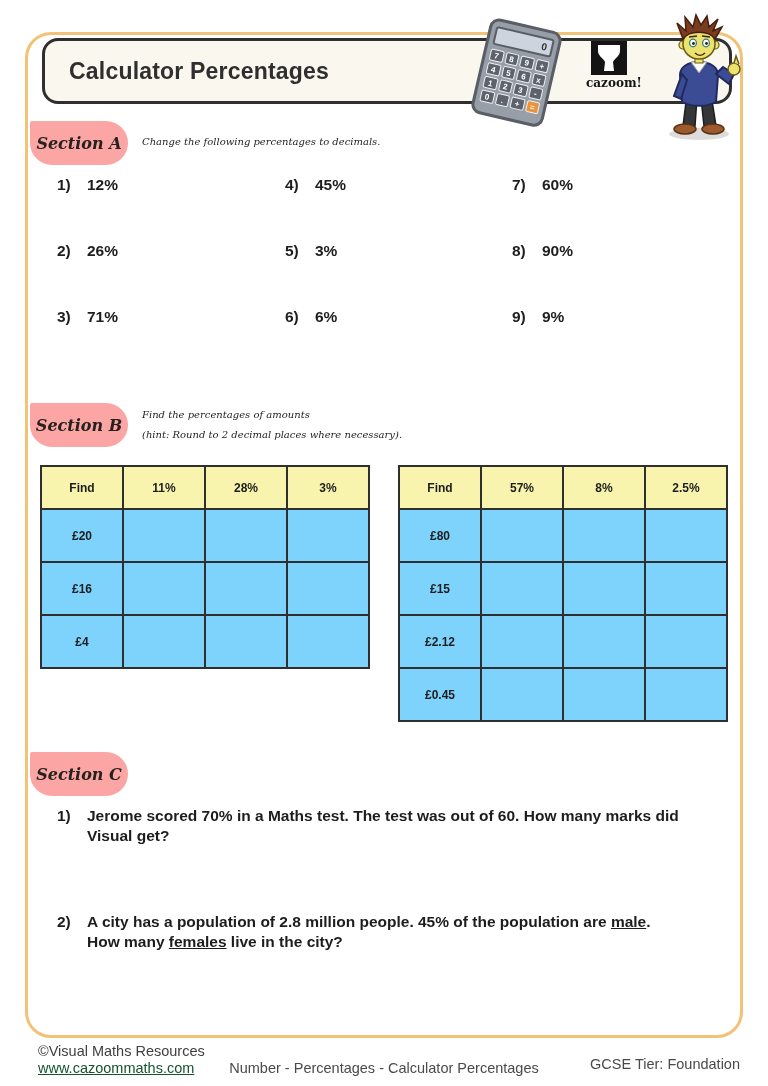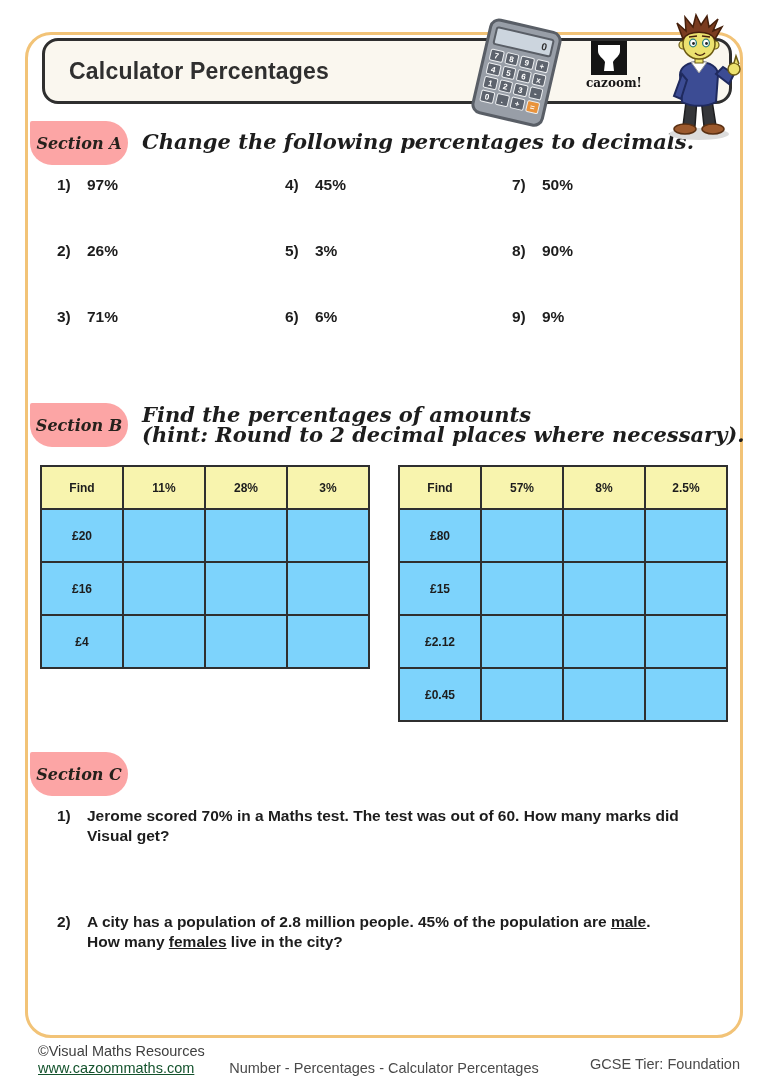--- a/index.html
+++ b/index.html
@@ -31,21 +31,21 @@
   .logo-text{font-family:"DejaVu Serif",serif;font-weight:bold;font-size:12px;color:#141414;margin-top:1px;}
   
   .character{position:absolute;left:649px;top:12px;width:100px;height:130px;z-index:3;}
   
   .section-label{position:absolute;left:30px;width:98px;height:44px;background:#fca5a5;
                  border-radius:2px 22px 22px 22px;display:flex;align-items:center;justify-content:center;
                  font-family:"DejaVu Serif",serif;font-style:italic;font-weight:bold;font-size:16px;
                  color:#26211c;z-index:2;}
   #label-a{top:121px;} #label-b{top:403px;} #label-c{top:752px;}
   .instr{position:absolute;left:142px;font-family:"DejaVu Serif",serif;font-style:italic;
-         font-size:21px;color:#1d1d1d;line-height:19.5px;font-weight:bold;}
+         font-size:10px;color:#1d1d1d;line-height:19.5px;}
   #instr-a{top:132px;} #instr-b{top:405px;}
   
   .items{position:absolute;left:57px;top:176px;display:grid;
          grid-template-columns:228px 227px 1fr;grid-auto-rows:66px;width:660px;}
   .item{display:flex;font-weight:bold;font-size:15.5px;}
   .item-num{width:30px;flex-shrink:0;}
   
   table.ptable{position:absolute;top:465px;border-collapse:collapse;z-index:1;}
   #table1{left:40px;} #table2{left:398px;}
   .ptable th,.ptable td{border:2px solid #2f2f2f;width:80px;text-align:center;
@@ -134,29 +134,29 @@
       <path d="M53,24 L61,25" stroke="#46200c" stroke-width="1.4" fill="none"></path>
       <path d="M46,41 C49,44 53,44 56,41" stroke="#46200c" stroke-width="1.4" fill="none"></path>
     </svg>
   </div>
 
   <div class="section-label" id="label-a">Section A</div>
   <div class="instr" id="instr-a">Change the following percentages to decimals.</div>
   <div class="items">
     <div class="item">
         <span class="item-num">1)</span>
-        <span>97%</span>
+        <span>12%</span>
       </div>
     <div class="item">
         <span class="item-num">4)</span>
         <span>45%</span>
       </div>
     <div class="item">
         <span class="item-num">7)</span>
-        <span>50%</span>
+        <span>60%</span>
       </div>
     <div class="item">
         <span class="item-num">2)</span>
         <span>26%</span>
       </div>
     <div class="item">
         <span class="item-num">5)</span>
         <span>3%</span>
       </div>
     <div class="item">

